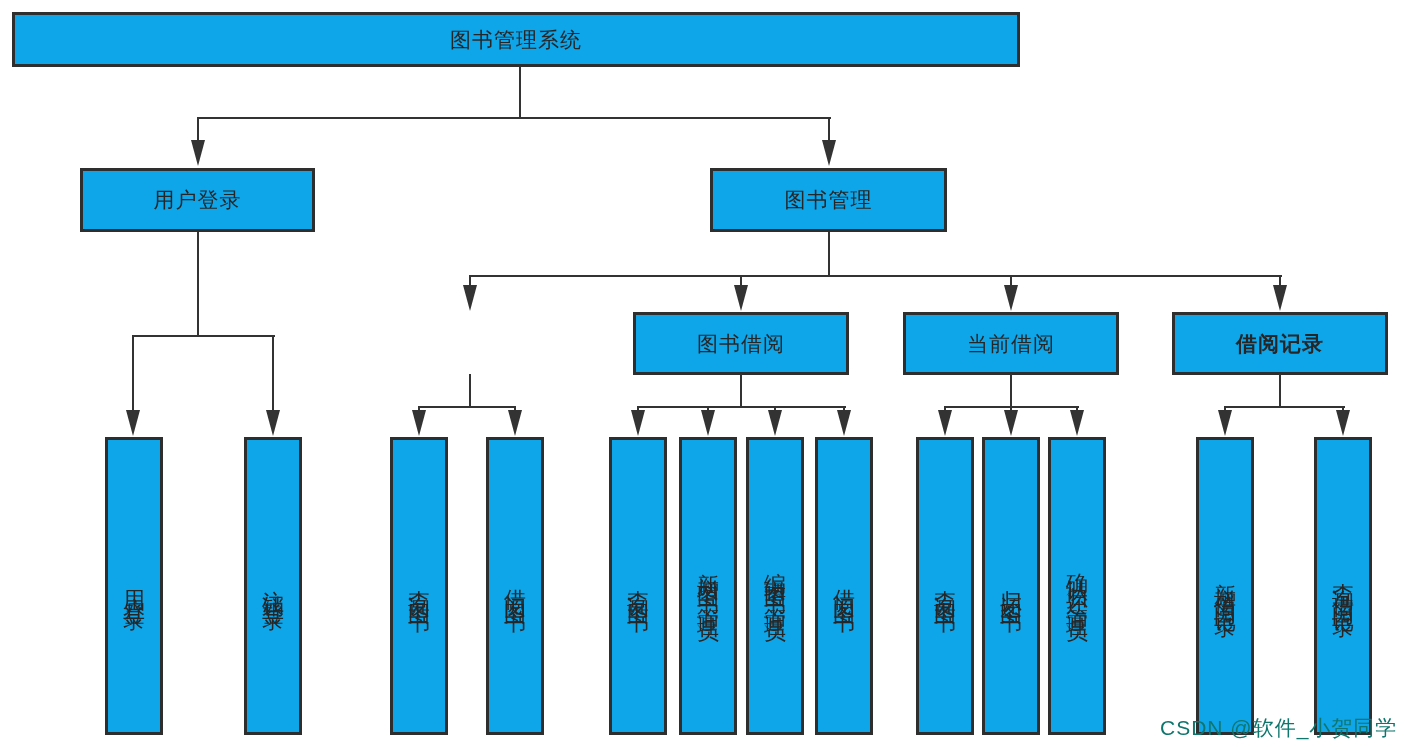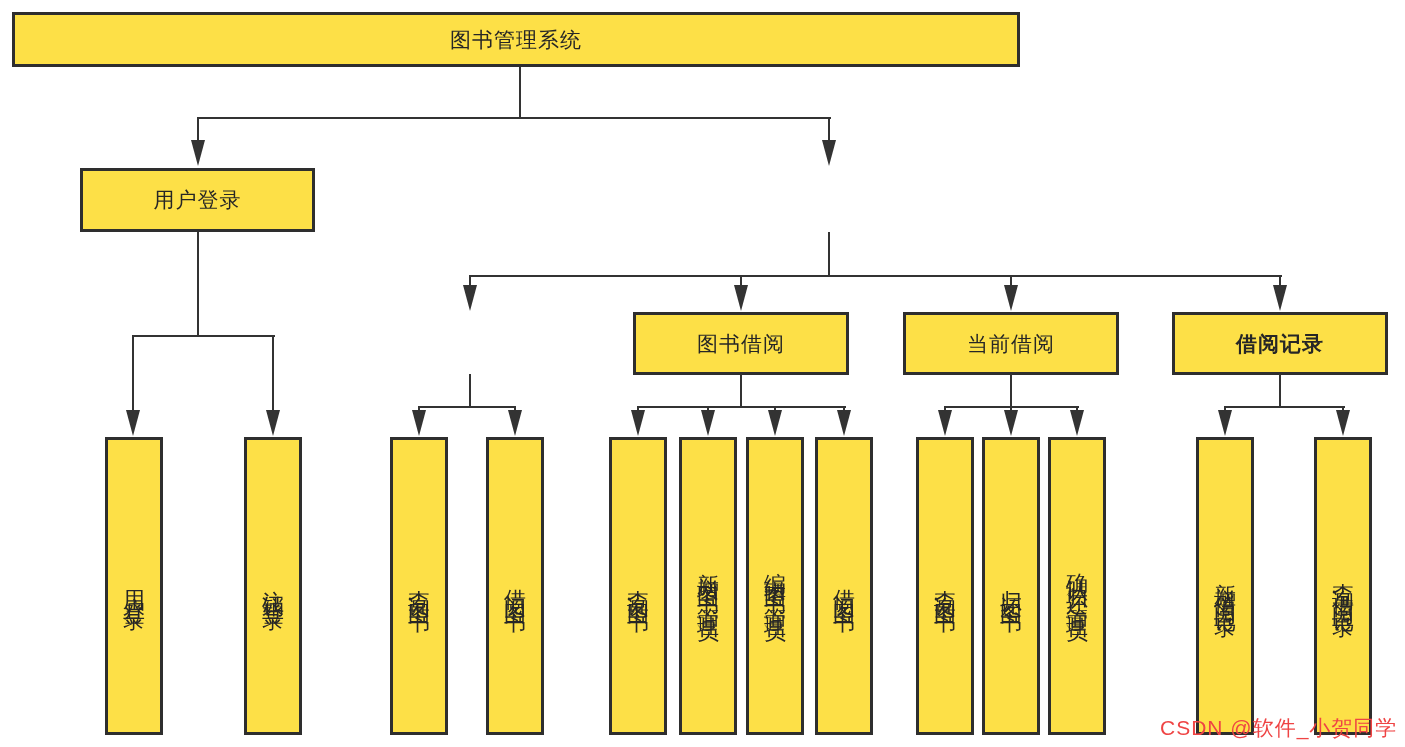--- a/index.html
+++ b/index.html
@@ -8,21 +8,21 @@
     width: 1405px;
     height: 747px;
     background: #ffffff;
     font-family: "Liberation Sans", sans-serif;
     overflow: hidden;
   }
   .node {
     position: absolute;
     box-sizing: border-box;
     border: 3px solid #2e2e2e;
-    background: #fde047;
+    background: #0ea5e9;
     display: flex;
     align-items: center;
     justify-content: center;
     color: #262626;
     font-size: 21px;
     letter-spacing: 1px;
     text-align: center;
   }
   .leaf span {
     writing-mode: vertical-rl;
@@ -39,37 +39,40 @@
     width: 0; height: 0;
     border-left: 7px solid transparent;
     border-right: 7px solid transparent;
     border-top: 26px solid #333333;
   }
   .watermark {
     position: absolute;
     left: 1160px;
     top: 714px;
     font-size: 21px;
-    color: #ef4444;
+    color: #0f766e;
     letter-spacing: 1px;
     white-space: nowrap;
     z-index: 5;
   }
 </style>
 </head>
 <body>
 
 <div class="canvas">
 
   <div class="node" style="left:12px; top:12px; width:1008px; height:55px;">
     <span>图书管理系统</span>
   </div>
 
   <div class="node" style="left:80px; top:168px; width:235px; height:64px;">
     <span>用户登录</span>
+  </div>
+  <div class="node" style="left:710px; top:168px; width:237px; height:64px;">
+    <span>图书管理</span>
   </div>
 
   <div class="node" style="left:903px; top:312px; width:216px; height:63px;">
     <span>当前借阅</span>
   </div>
   <div class="node" style="left:633px; top:312px; width:216px; height:63px;">
     <span>图书借阅</span>
   </div>
   <div class="node" style="left:1172px; top:312px; width:216px; height:63px;font-weight:bold;">
     <span>借阅记录</span>

